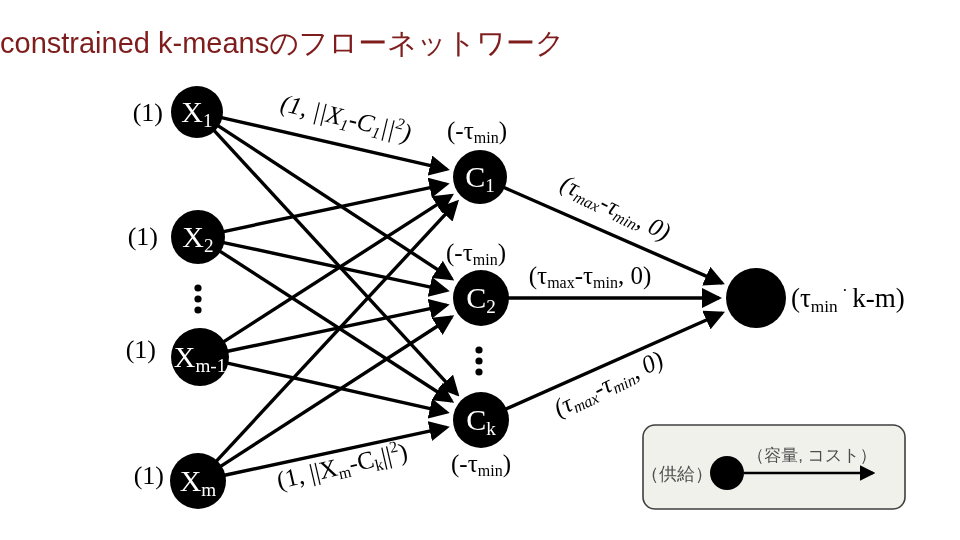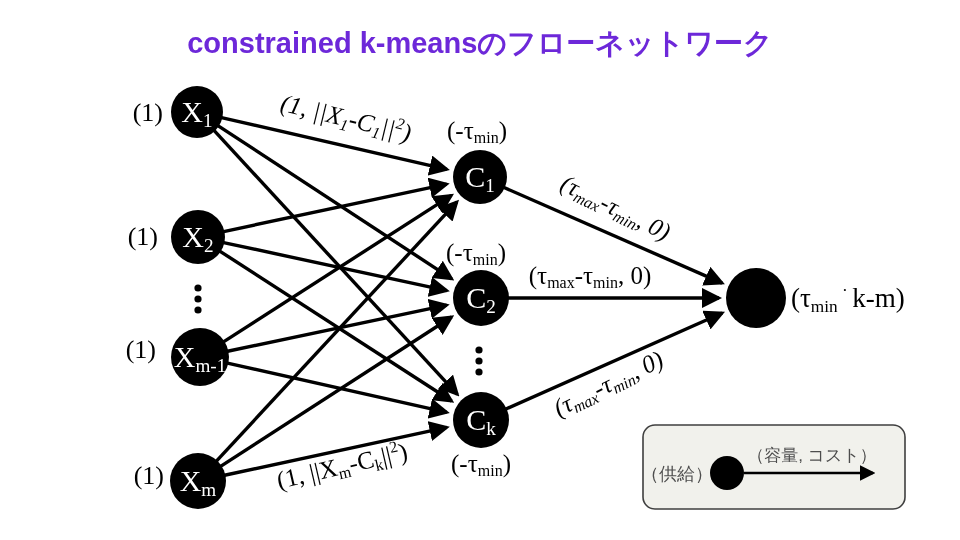--- a/index.html
+++ b/index.html
@@ -1,19 +1,19 @@
 <!DOCTYPE html>
 <html><head>
 <meta charset="utf-8">
 <style>
   html,body{margin:0;padding:0;background:#ffffff;}
   .stage{position:relative;width:960px;height:540px;background:#ffffff;overflow:hidden;
          font-family:"Liberation Sans","DejaVu Sans",sans-serif;}
-  .title{position:absolute;top:24px;left:0;width:100%;text-align:center;
-         font-weight:700;font-size:29px;color:#6d28d9;}
+  .title{position:absolute;top:24px;left:0;width:100%;
+         font-weight:400;font-size:29px;color:#7f1d1d;}
   svg{position:absolute;left:0;top:0;}
 </style>
 </head>
 <body>
 
 <div class="stage">
   <svg width="960" height="540" viewBox="0 0 960 540">
     <defs>
       <marker id="arw" viewBox="0 0 10 10" refX="8.5" refY="5" markerWidth="6" markerHeight="6" orient="auto">
         <path d="M0,0 L10,5 L0,10 z" fill="#000000"></path>

